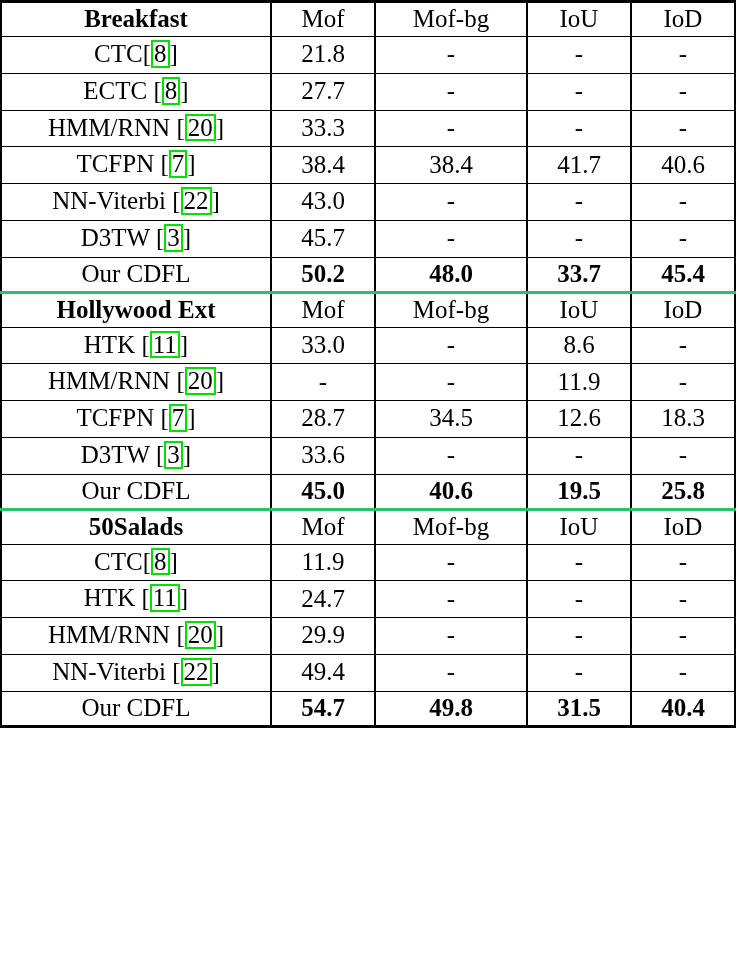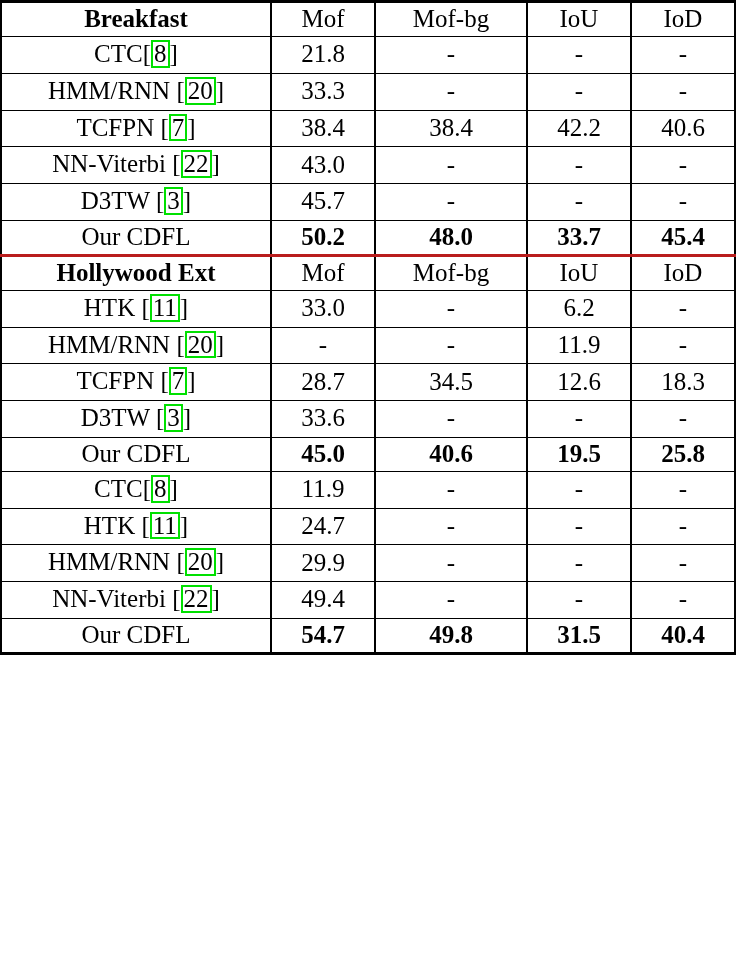--- a/index.html
+++ b/index.html
@@ -31,21 +31,21 @@
     overflow: hidden;
   }
   
   .results-table tr.top-rule td {
     border-top: 3px solid #000;
   }
   .results-table tr.thin-rule td {
     border-top: 1.5px solid #000;
   }
   .results-table tr.thick-rule td {
-    border-top: 3px solid #b91c1c;
+    border-top: 3px solid #22c55e;
     margin-left: 26px;
   }
   .results-table tr.bottom-rule td {
     border-bottom: 3px solid #000;
   }
   .col-name  { width: 270px; }
   .col-mof   { width: 104px; }
   .col-mofbg { width: 152px; }
   .col-iou   { width: 104px; }
   .col-iod   { width: 104px; }
@@ -82,31 +82,38 @@
         <td>IoD</td>
       </tr>
       <tr class="thin-rule">
         <td><span class="nm"><span>CTC</span><span></span>[<span class="cite">8</span>]</span></td>
         <td class="">21.8</td>
         <td class="">-</td>
         <td class="">-</td>
         <td class="">-</td>
       </tr>
       <tr class="thin-rule">
+        <td><span class="nm"><span>ECTC</span><span> </span>[<span class="cite">8</span>]</span></td>
+        <td class="">27.7</td>
+        <td class="">-</td>
+        <td class="">-</td>
+        <td class="">-</td>
+      </tr>
+      <tr class="thin-rule">
         <td><span class="nm"><span>HMM/RNN</span><span> </span>[<span class="cite">20</span>]</span></td>
         <td class="">33.3</td>
         <td class="">-</td>
         <td class="">-</td>
         <td class="">-</td>
       </tr>
       <tr class="thin-rule">
         <td><span class="nm"><span>TCFPN</span><span> </span>[<span class="cite">7</span>]</span></td>
         <td class="">38.4</td>
         <td class="">38.4</td>
-        <td class="">42.2</td>
+        <td class="">41.7</td>
         <td class="">40.6</td>
       </tr>
       <tr class="thin-rule">
         <td><span class="nm"><span>NN-Viterbi</span><span> </span>[<span class="cite">22</span>]</span></td>
         <td class="">43.0</td>
         <td class="">-</td>
         <td class="">-</td>
         <td class="">-</td>
       </tr>
       <tr class="thin-rule">
@@ -127,21 +134,21 @@
         <td class="hdr-name">Hollywood Ext</td>
         <td>Mof</td>
         <td>Mof-bg</td>
         <td>IoU</td>
         <td>IoD</td>
       </tr>
       <tr class="thin-rule">
         <td><span class="nm"><span>HTK</span><span> </span>[<span class="cite">11</span>]</span></td>
         <td class="">33.0</td>
         <td class="">-</td>
-        <td class="">6.2</td>
+        <td class="">8.6</td>
         <td class="">-</td>
       </tr>
       <tr class="thin-rule">
         <td><span class="nm"><span>HMM/RNN</span><span> </span>[<span class="cite">20</span>]</span></td>
         <td class="">-</td>
         <td class="">-</td>
         <td class="">11.9</td>
         <td class="">-</td>
       </tr>
       <tr class="thin-rule">
@@ -157,20 +164,27 @@
         <td class="">-</td>
         <td class="">-</td>
         <td class="">-</td>
       </tr>
       <tr class="thin-rule">
         <td><span class="nm"><span>Our CDFL</span></span></td>
         <td class=" bold-val">45.0</td>
         <td class=" bold-val">40.6</td>
         <td class=" bold-val">19.5</td>
         <td class=" bold-val">25.8</td>
+      </tr>
+      <tr class="thick-rule">
+        <td class="hdr-name">50Salads</td>
+        <td>Mof</td>
+        <td>Mof-bg</td>
+        <td>IoU</td>
+        <td>IoD</td>
       </tr>
       <tr class="thin-rule">
         <td><span class="nm"><span>CTC</span><span></span>[<span class="cite">8</span>]</span></td>
         <td class="">11.9</td>
         <td class="">-</td>
         <td class="">-</td>
         <td class="">-</td>
       </tr>
       <tr class="thin-rule">
         <td><span class="nm"><span>HTK</span><span> </span>[<span class="cite">11</span>]</span></td>

